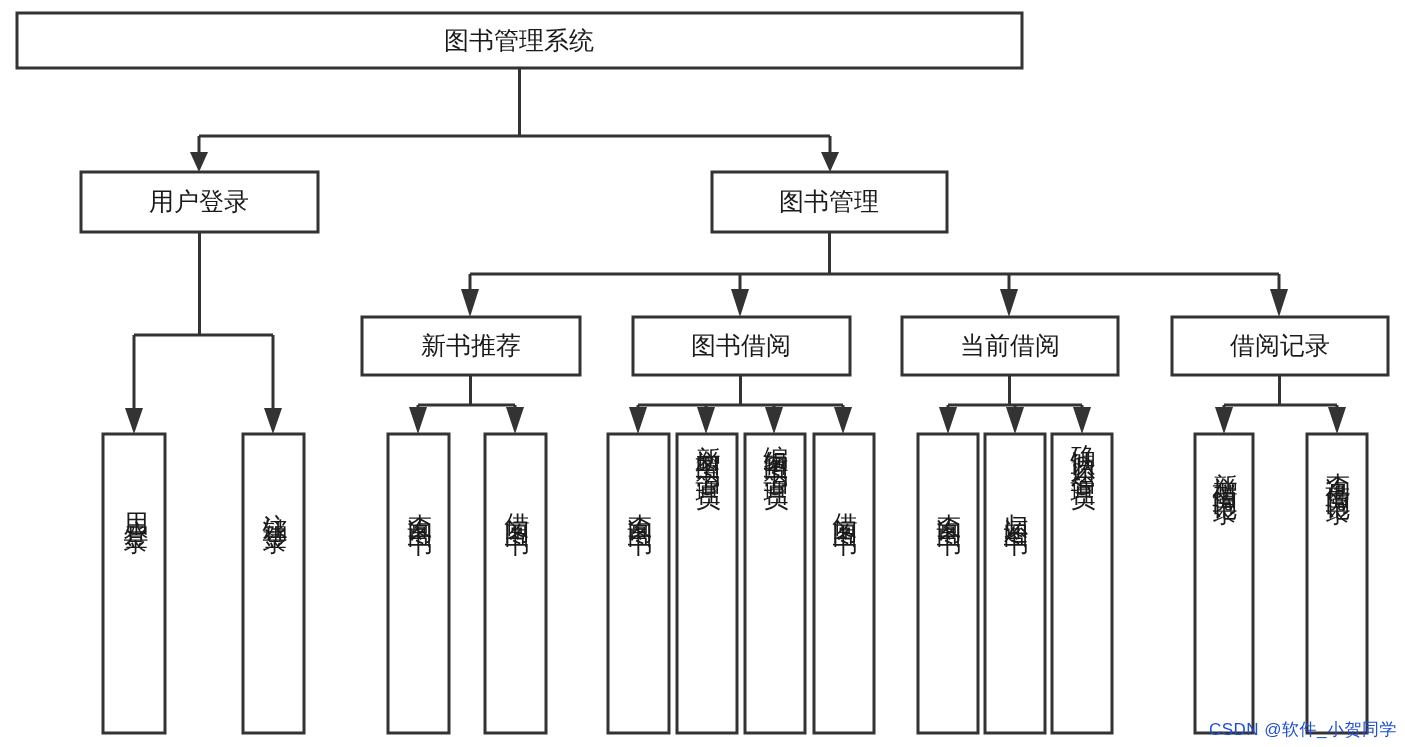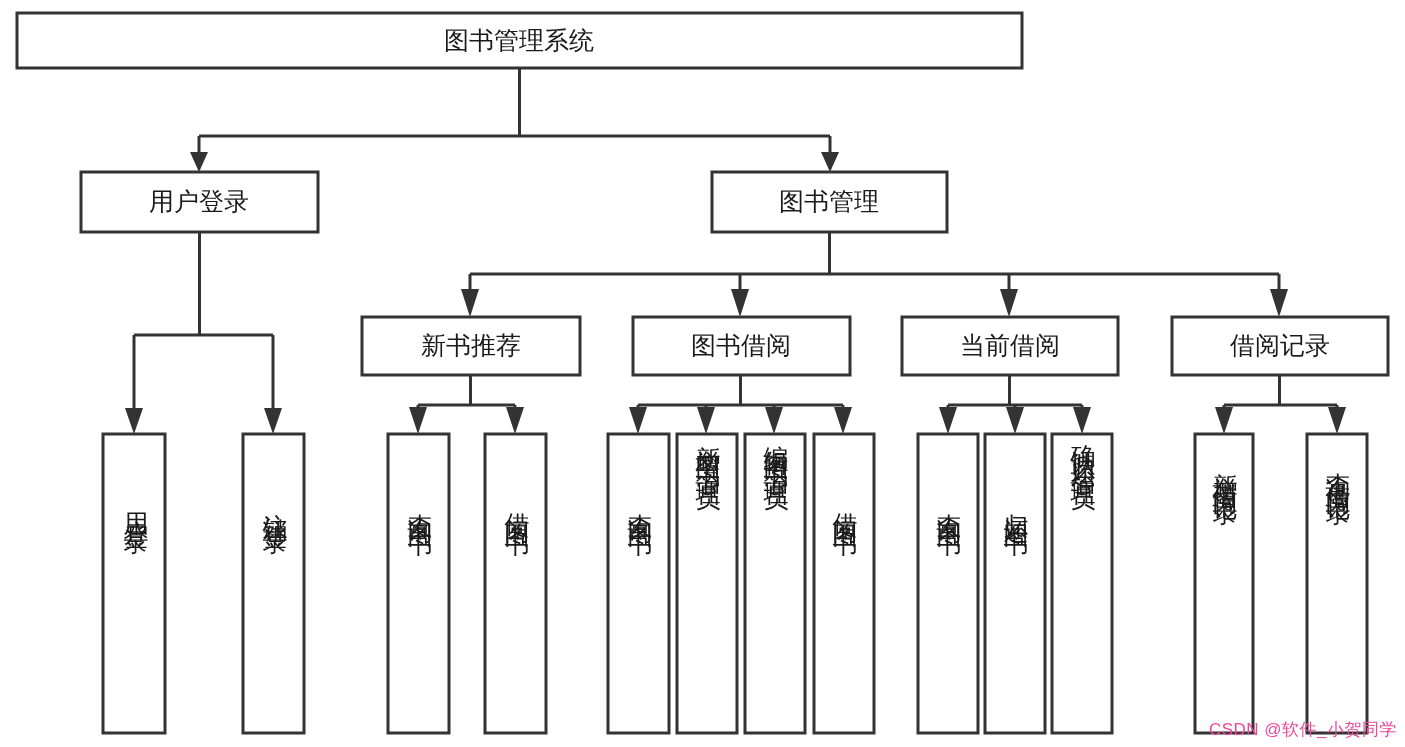--- a/index.html
+++ b/index.html
@@ -54,21 +54,21 @@
   .node-label.vertical {
     font-size: 25px;
     text-anchor: middle;
   }
   .watermark {
     position: absolute;
     right: 8px;
     bottom: 6px;
     font-family: "Liberation Sans", "DejaVu Sans", sans-serif;
     font-size: 17px;
-    color: #ec4899;
+    color: #1d4ed8;
     letter-spacing: 0.5px;
     white-space: nowrap;
     pointer-events: none;
   }
 </style>
 </head>
 <body>
 
 <div id="diagram-root">
   <svg class="flow" viewBox="0 0 1405 747" xmlns="http://www.w3.org/2000/svg">

